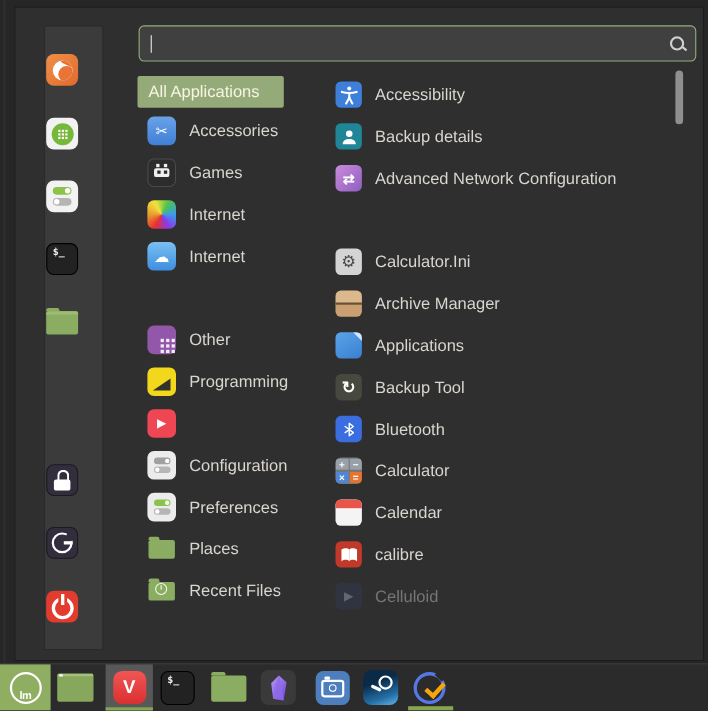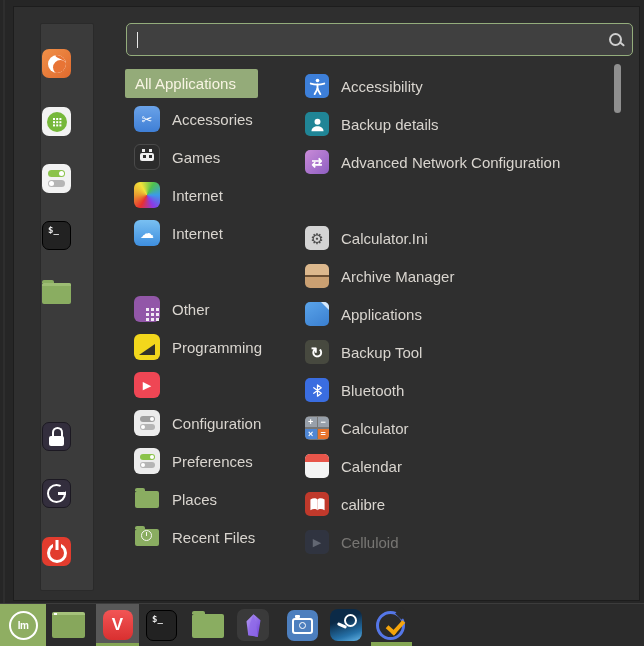--- a/index.html
+++ b/index.html
@@ -138,21 +138,21 @@
   
   .scroll-thumb{position:absolute;left:600px;top:57px;width:7px;height:49px;background:#8f8f8f;border-radius:4px;cursor:pointer;}
 
   
   .panel{
     position:absolute;left:0;top:603px;width:644px;height:43px;
     background:#2b2b2b;border-top:1px solid #3c3c3c;box-sizing:border-box;
   }
   .p-item{position:absolute;display:flex;align-items:center;justify-content:center;cursor:pointer;}
   .p-menu{left:0;top:0;width:46px;height:42px;background:#8fae62;}
-  .mintlogo{width:29px;height:29px;border:2.5px solid #fff;border-radius:50%;box-sizing:border-box;display:flex;align-items:center;justify-content:center;}
+  .mintlogo{width:29px;height:29px;border:2.5px solid #fff;border-radius:50%;box-sizing:border-box;display:flex;align-items:flex-end;justify-content:center;}
   .mintlogo span{font-size:10px;font-weight:bold;color:#fff;letter-spacing:-0.5px;}
   .p-showdesk{left:52px;top:8px;width:33px;height:26px;}
   .deskwin{width:33px;height:26px;background:#87a75c;border-radius:2px;border-top:3px solid #a5c27b;box-sizing:border-box;position:relative;}
   .deskwin::before{content:"";position:absolute;top:-2px;left:2px;width:3px;height:2px;background:#fff;}
   .p-vivaldi{left:96px;top:0;width:43px;height:42px;background:#585858;}
   .p-vivaldi::after{content:"";position:absolute;left:0;right:0;bottom:-1px;height:4px;background:#84a653;}
   .viv{width:30px;height:30px;background:linear-gradient(180deg,#f25555,#d93030);border-radius:8px;display:flex;align-items:center;justify-content:center;color:#fff;font-weight:bold;font-size:17px;}
   .p-terminal{left:146px;top:6px;width:31px;height:31px;background:#222;border:1px solid #000;border-radius:7px;box-sizing:border-box;position:absolute;}
   .p-files{left:192px;top:10px;}
   .p-obsidian{left:237px;top:5px;width:32px;height:32px;background:#3a3a3a;border-radius:7px;}

